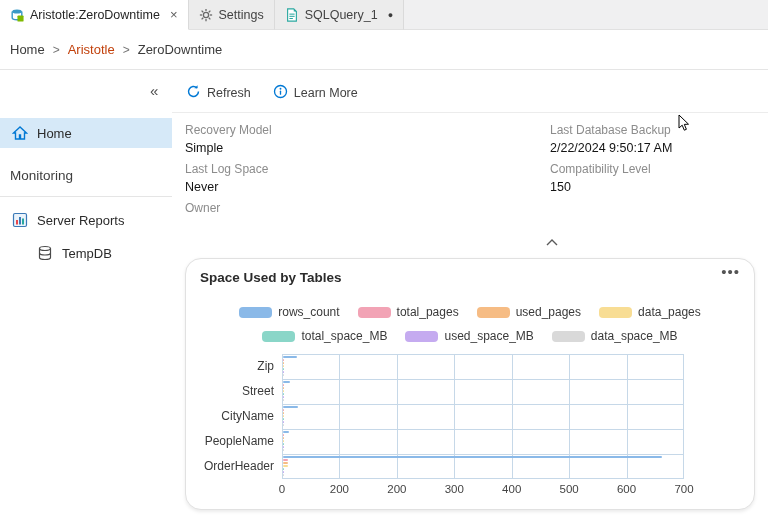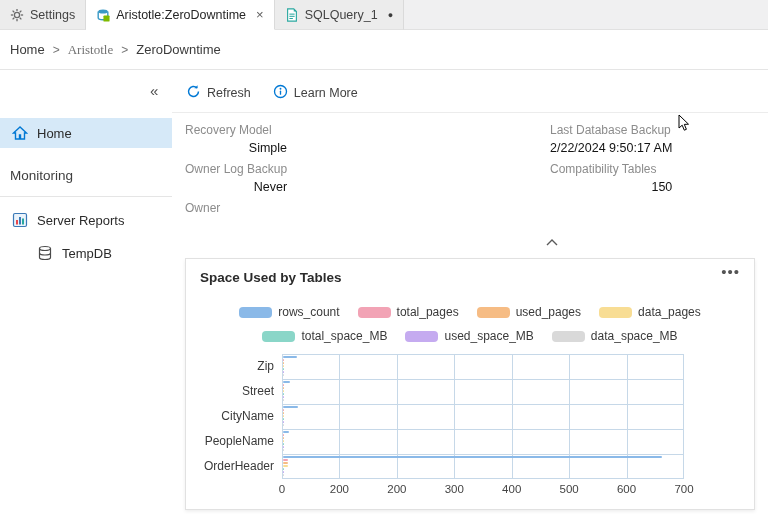--- a/index.html
+++ b/index.html
@@ -22,21 +22,21 @@
   .tab .dot { font-size:9px; color:#3b3b3b; margin-left:4px; }
   .tab-filler { flex:1; border-bottom:1px solid #e1e1e1; background:#f0f0f1; }
   .tabicon { width:14px; height:14px; display:inline-flex; }
 
   
   .breadcrumb {
     position:absolute; left:0; top:30px; width:768px; height:40px;
     display:flex; align-items:center; gap:8px; padding-left:10px;
     font-size:13px; color:#3b3b3b; border-bottom:1px solid #e5e5e5; background:#fff;
   }
-  .crumb-link { color:#737373; cursor:pointer;font-family:Liberation Serif, serif; }
+  .crumb-link { color:#c2410c; cursor:pointer; }
   .crumb-sep { color:#767676; font-size:12px; }
 
   
   .collapse-btn { position:absolute; left:150px; top:82px; font-size:15px; color:#4d4d4d; cursor:pointer; }
   .nav-item {
     position:absolute; left:0; width:172px; height:30px;
     display:flex; align-items:center; gap:9px; padding-left:12px;
     font-size:13px; color:#2b2b2b; cursor:pointer; background:#fff;
   }
   .nav-item.active { background:#d6e9f8; }
@@ -45,27 +45,27 @@
   .navicon { width:16px; height:16px; display:inline-flex; }
 
   
   .toolbar { position:absolute; left:186px; top:84px; display:flex; align-items:center; gap:22px; }
   .tool-btn { display:flex; align-items:center; gap:6px; font-size:12.5px; color:#424242; cursor:pointer; }
   .toolbar-divider { position:absolute; left:172px; top:112px; width:596px; height:1px; background:#ececec; }
 
   
   .props-col { position:absolute; font-size:12.5px; }
   .props-col .plabel { color:#8c8c8c; font-size:12px; line-height:18px; margin-top:3px; }
-  .props-col .pvalue { color:#141414; line-height:18px;text-align:right; }
+  .props-col .pvalue { color:#141414; line-height:18px; }
   .collapse-chevron { position:absolute; left:546px; top:232px; cursor:pointer; }
 
   
   .card {
     position:absolute; left:185px; top:258px; width:570px; height:252px;
-    background:#fff; border:1px solid #e1e1e1; border-radius:0;
+    background:#fff; border:1px solid #e1e1e1; border-radius:16px;
     box-shadow:0 1.6px 3.6px rgba(0,0,0,0.08);
   }
   .card-title { position:absolute; left:14px; top:11px; font-size:13.5px; font-weight:bold; color:#2b2b2b; }
   .card-menu { position:absolute; right:14px; top:4px; font-size:15px; letter-spacing:1px; color:#555; cursor:pointer; }
 
   .legend-row { position:absolute; left:0; width:100%; display:flex; justify-content:center; gap:18px; }
   .legend-row.r1 { top:46px; }
   .legend-row.r2 { top:70px; }
   .lg-item { display:flex; align-items:center; gap:6px; font-size:12px; color:#3a3a3a; cursor:pointer; }
   .lg-item .sw { width:33px; height:11px; border-radius:4px; display:inline-block; }
@@ -81,49 +81,49 @@
   .xlabels { position:absolute; left:96px; top:129px; width:402px; height:16px; }
   .xtick { position:absolute; top:0; transform:translateX(-50%); font-size:11.5px; color:#444; }
 
   
   .cursor { position:absolute; left:678px; top:114px; }
 </style>
 </head>
 <body>
 
 <div class="tabbar">
+  <div class="tab active">
+    <span class="tabicon">
+      <svg viewBox="0 0 16 16" width="14" height="14">
+          <ellipse cx="8" cy="4" rx="5.5" ry="2.4" fill="#3999c6"></ellipse>
+          <path d="M2.5 4v7c0 1.3 2.5 2.4 5.5 2.4s5.5-1.1 5.5-2.4V4" fill="none" stroke="#3999c6" stroke-width="1.6"></path>
+          <rect x="8.5" y="8.5" width="7" height="7" rx="1" fill="#7fba00"></rect>
+        </svg>
+    </span>
+    <span>Aristotle:ZeroDowntime</span>
+    <span class="close">×</span>
+  </div>
   <div class="tab">
     <span class="tabicon">
       <svg viewBox="0 0 16 16" width="14" height="14">
           <circle cx="8" cy="8" r="3" fill="none" stroke="#6a6a6a" stroke-width="1.5"></circle>
           <g stroke="#6a6a6a" stroke-width="1.5">
             <line x1="8" y1="1" x2="8" y2="3.5"></line>
             <line x1="8" y1="12.5" x2="8" y2="15"></line>
             <line x1="1" y1="8" x2="3.5" y2="8"></line>
             <line x1="12.5" y1="8" x2="15" y2="8"></line>
             <line x1="3" y1="3" x2="4.8" y2="4.8"></line>
             <line x1="11.2" y1="11.2" x2="13" y2="13"></line>
             <line x1="3" y1="13" x2="4.8" y2="11.2"></line>
             <line x1="11.2" y1="4.8" x2="13" y2="3"></line>
           </g>
         </svg>
     </span>
     <span>Settings</span>
   </div>
-  <div class="tab active">
-    <span class="tabicon">
-      <svg viewBox="0 0 16 16" width="14" height="14">
-          <ellipse cx="8" cy="4" rx="5.5" ry="2.4" fill="#3999c6"></ellipse>
-          <path d="M2.5 4v7c0 1.3 2.5 2.4 5.5 2.4s5.5-1.1 5.5-2.4V4" fill="none" stroke="#3999c6" stroke-width="1.6"></path>
-          <rect x="8.5" y="8.5" width="7" height="7" rx="1" fill="#7fba00"></rect>
-        </svg>
-    </span>
-    <span>Aristotle:ZeroDowntime</span>
-    <span class="close">×</span>
-  </div>
   <div class="tab">
     <span class="tabicon">
       <svg viewBox="0 0 16 16" width="14" height="14">
           <path d="M3 1h7l3 3v11H3z" fill="#fff" stroke="#2aa8a0" stroke-width="1.3"></path>
           <path d="M10 1l3 3h-3z" fill="#2aa8a0"></path>
           <line x1="5" y1="7" x2="11" y2="7" stroke="#2aa8a0" stroke-width="1.2"></line>
           <line x1="5" y1="9.5" x2="11" y2="9.5" stroke="#2aa8a0" stroke-width="1.2"></line>
           <line x1="5" y1="12" x2="9" y2="12" stroke="#2aa8a0" stroke-width="1.2"></line>
         </svg>
     </span>
@@ -197,28 +197,28 @@
         </svg>
     </span>
     <span>Learn More</span>
   </div>
 </div>
 <div class="toolbar-divider"></div>
 
 <div class="props-col" style="left:185px; top:121px;">
   <div class="plabel" style="margin-top:0;">Recovery Model</div>
   <div class="pvalue">Simple</div>
-  <div class="plabel">Owner Log Backup</div>
+  <div class="plabel">Last Log Space</div>
   <div class="pvalue">Never</div>
   <div class="plabel">Owner</div>
 </div>
 <div class="props-col" style="left:550px; top:121px;">
   <div class="plabel" style="margin-top:0;">Last Database Backup</div>
   <div class="pvalue">2/22/2024 9:50:17 AM</div>
-  <div class="plabel">Compatibility Tables</div>
+  <div class="plabel">Compatibility Level</div>
   <div class="pvalue">150</div>
 </div>
 
 <div class="collapse-chevron">
   <svg viewBox="0 0 12 7" width="12" height="7">
       <polyline points="1,6 6,1 11,6" fill="none" stroke="#5a5a5a" stroke-width="1.4"></polyline>
     </svg>
 </div>
 
 <div class="card">

